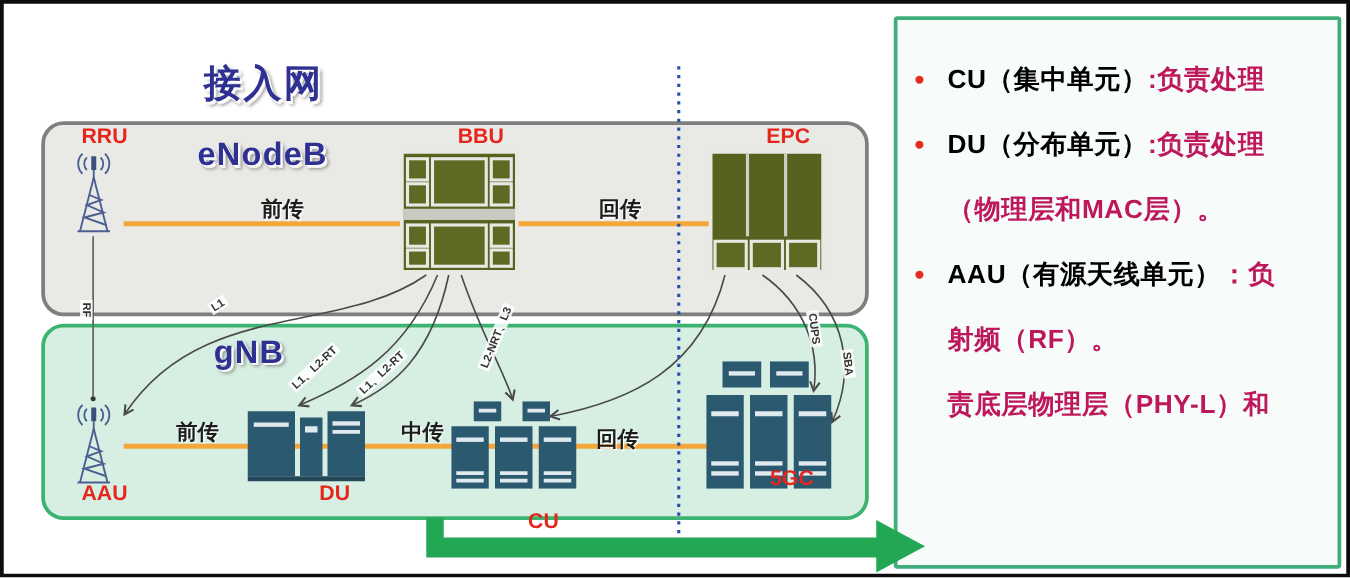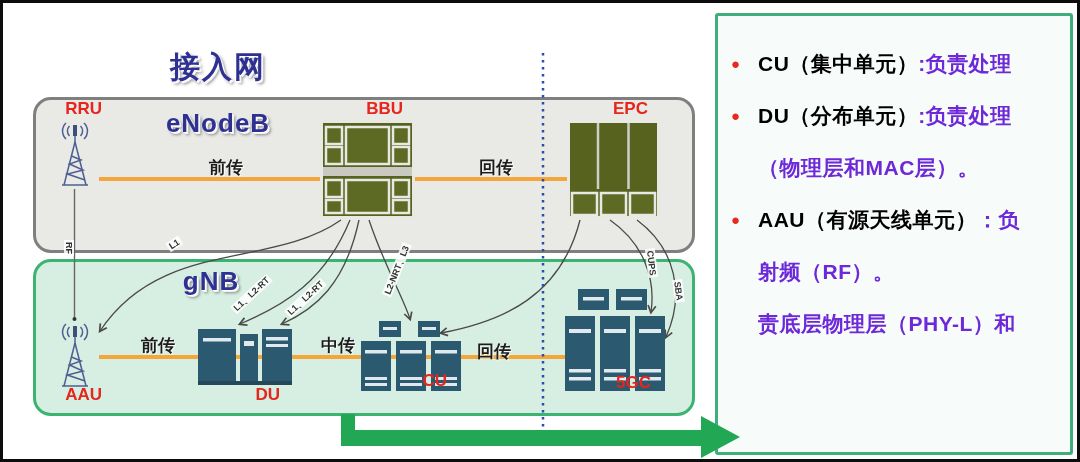--- a/index.html
+++ b/index.html
@@ -8,21 +8,21 @@
     border:3px solid #0d0d0d;overflow:hidden;
     font-family:"Liberation Sans",sans-serif;
   }
   .abs{position:absolute;}
   
   .zone{position:absolute;border-radius:18px;box-sizing:border-box;}
   .zone.enb{left:30px;top:94px;width:662px;height:156px;background:#e9e9e6;border:3.5px solid #7f7f7f;}
   .zone.gnb{left:30px;top:256px;width:662px;height:157px;background:#d7eee2;border:3.5px solid #3cb371;}
   
   .ttl{
-    position:absolute;color:#2e3192;font-weight:bold;text-align:center;
+    position:absolute;color:#2e3192;font-weight:bold;text-align:left;
     text-shadow:1px 1px 0 #ffffff,2px 2px 0 rgba(255,255,255,.85),3px 3px 3px rgba(70,70,70,.6);
     letter-spacing:2px;white-space:nowrap;
   }
   .ttl.big{font-size:30px;}
   .ttl.mid{font-size:26px;letter-spacing:1px;}
   
   .node-label{position:absolute;color:#e6251c;font-weight:bold;font-size:17px;text-align:right;white-space:nowrap;}
   
   .haul{position:absolute;color:#1c1c1c;font-weight:bold;font-size:17px;text-align:right;white-space:nowrap;
         text-shadow:1px 1px 0 rgba(255,255,255,.8);}
@@ -33,21 +33,21 @@
   }
   
   .panel{
     position:absolute;left:712px;top:10px;width:358px;height:442px;box-sizing:border-box;
     background:#f7fbf9;border:3px solid #3fae7a;border-radius:3px;padding-top:22px;z-index:2;
   }
   .pline{position:relative;height:52px;line-height:52px;padding-left:40px;white-space:nowrap;
          font-size:21px;font-weight:bold;letter-spacing:.5px;}
   .pline .bullet{position:absolute;left:13px;top:0;color:#e62b1e;font-size:15px;}
   .t-red{color:#000000;}
-  .t-blue{color:#6d28d9;}
+  .t-blue{color:#be185d;}
   svg{display:block;}
   .layer{position:absolute;left:0;top:0;pointer-events:none;}
   .arrow-layer{z-index:5;}
 </style>
 </head>
 <body>
 
 <div id="canvas">
 
   <div class="zone enb"></div>
@@ -200,21 +200,21 @@
 
   <div class="ttl big" style="left:160px;top:44px;width:110px;">接入网</div>
   <div class="ttl mid" style="left:155px;top:105px;width:120px;">eNodeB</div>
   <div class="ttl mid" style="left:168px;top:263px;width:80px;">gNB</div>
 
   <div class="node-label" style="left:44px;top:96px;width:55px;">RRU</div>
   <div class="node-label" style="left:330px;top:96px;width:70px;">BBU</div>
   <div class="node-label" style="left:575px;top:96px;width:70px;">EPC</div>
   <div class="node-label" style="left:44px;top:382px;width:55px;">AAU</div>
   <div class="node-label" style="left:207px;top:382px;width:70px;">DU</div>
-  <div class="node-label" style="left:374px;top:368px;width:70px;">CU</div>
+  <div class="node-label" style="left:374px;top:404px;width:70px;">CU</div>
   <div class="node-label" style="left:578px;top:370px;width:70px;">5GC</div>
 
   <div class="haul" style="left:180px;top:153px;width:60px;">前传</div>
   <div class="haul" style="left:450px;top:153px;width:60px;">回传</div>
   <div class="haul" style="left:112px;top:331px;width:60px;">前传</div>
   <div class="haul" style="left:292px;top:331px;width:60px;">中传</div>
   <div class="haul" style="left:448px;top:337px;width:60px;">回传</div>
 
   <div class="rot-label" style="left:58px;top:240px;transform:rotate(90deg);">RF</div>
   <div class="rot-label" style="left:164px;top:236px;transform:rotate(-33deg);">L1</div>

